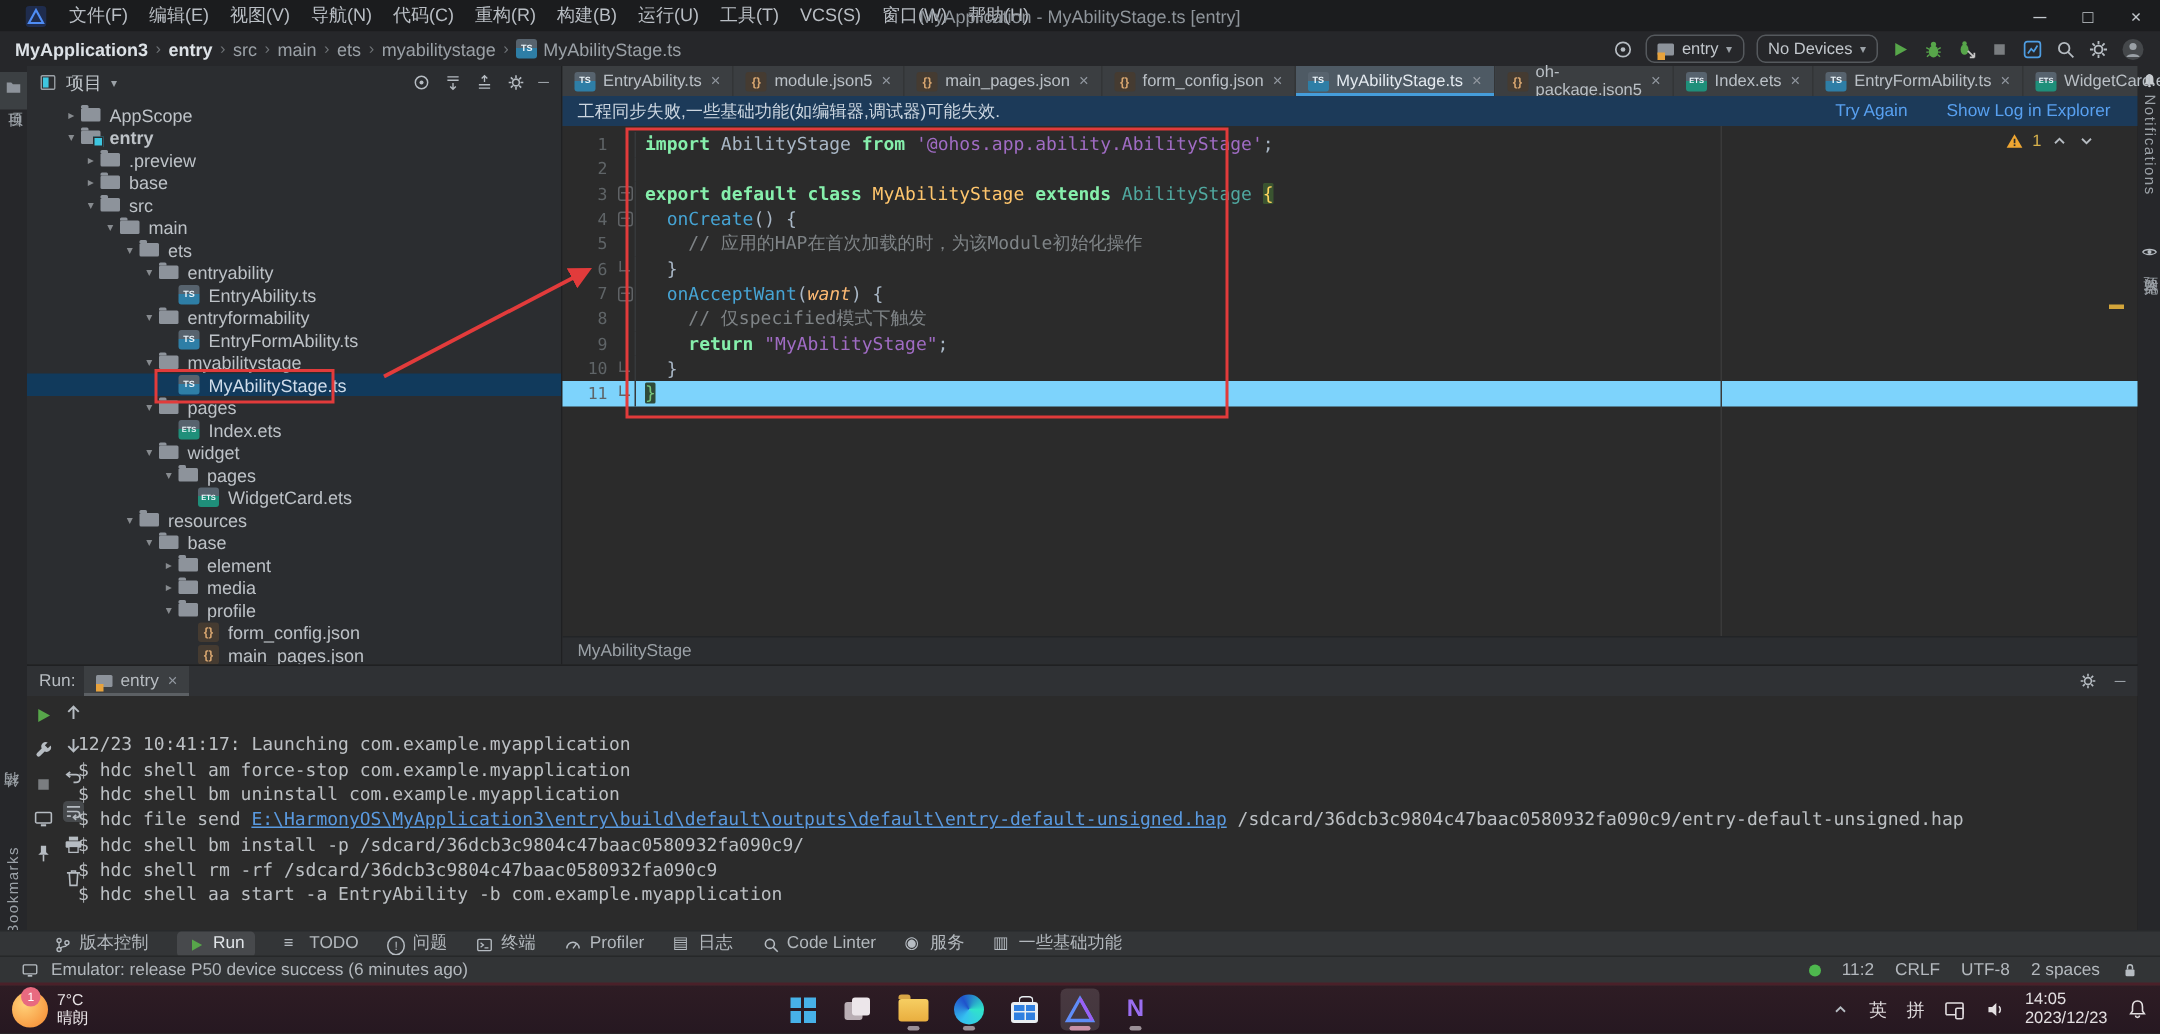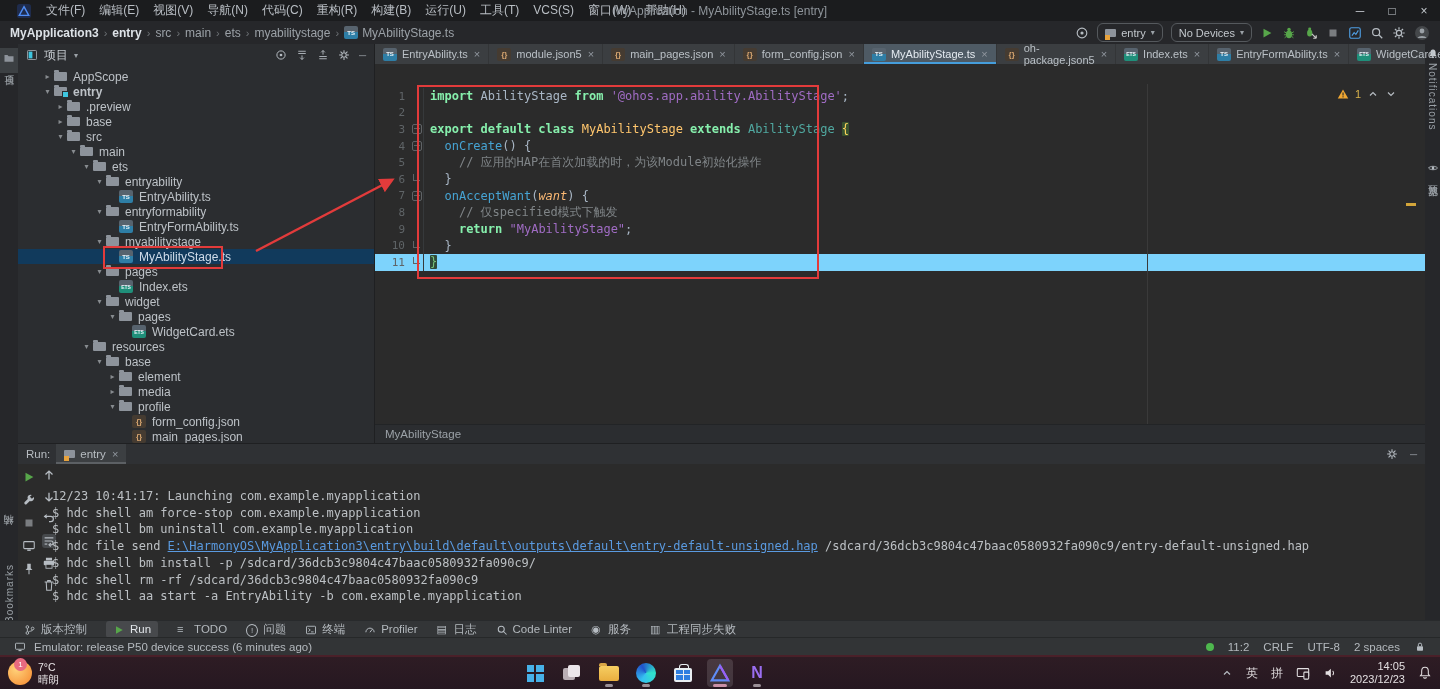--- a/index.html
+++ b/index.html
@@ -103,21 +103,21 @@
   #run-header{height:20px;display:flex;align-items:center;font-size:11.5px;color:#b7bcc1;padding-left:8px;position:relative;background:#2f3134;}
   #run-tab{display:flex;align-items:center;gap:5px;height:20px;padding:0 8px;margin-left:6px;background:#3c3f42;box-shadow:inset 0 -2px 0 #5c6064;}
   #run-header-right{position:absolute;right:8px;display:flex;gap:12px;align-items:center;color:#9ba1a7;}
   #run-toolbar-1{position:absolute;left:4px;top:26px;display:flex;flex-direction:column;gap:9px;align-items:center;}
   #run-toolbar-2{position:absolute;left:24px;top:24px;display:flex;flex-direction:column;gap:8px;align-items:center;}
   .rt-hl{background:#46494c;border-radius:3px;}
   #console{position:absolute;left:34px;top:20px;right:0;bottom:0;font-family:"DejaVu Sans Mono",monospace;font-size:12px;color:#bcc0c4;line-height:16.7px;padding-top:24px;white-space:pre;}
   .lnk{color:#5a9ae0;text-decoration:underline;}
 
   
-  #tw-bar{position:absolute;left:0;top:620px;right:0;height:17px;background:#333537;border-top:1px solid #282a2c;display:flex;align-items:center;padding-left:24px;gap:19px;font-size:11.5px;color:#b3b8bd;}
+  #tw-bar{position:absolute;left:0;top:620px;right:0;height:17px;background:#333537;border-top:1px solid #282a2c;display:flex;align-items:center;padding-left:36px;gap:19px;font-size:11.5px;color:#b3b8bd;}
   .tw-item{display:flex;align-items:center;gap:5px;line-height:17px;}
   .tw-item.active{background:#47494c;border-radius:3px;padding:0 7px;color:#e0e4e8;}
   .prob-ic{width:11px;height:11px;border-radius:50%;border:1px solid #b6bcc2;font-size:8px;display:flex;align-items:center;justify-content:center;color:#b6bcc2;}
 
   
   #status-bar{position:absolute;left:0;top:637px;right:0;height:18px;background:#323436;border-top:1px solid #262829;display:flex;align-items:center;font-size:11.5px;color:#b3b8bd;padding:0 14px;gap:8px;}
   #status-right{margin-left:auto;display:flex;align-items:center;gap:14px;}
   .green-dot{width:8px;height:8px;border-radius:50%;background:#4eb84e;}
 
   
@@ -141,21 +141,21 @@
   .tv::before{content:'';position:absolute;left:0;top:3px;width:12px;height:12px;background:#b9aeb4;border-radius:2px;}
   .tv::after{content:'';position:absolute;left:5px;top:0;width:12px;height:12px;background:#ece6ea;border-radius:2px;}
   .folder-tb{position:relative;width:20px;height:15px;background:linear-gradient(180deg,#f6ce62,#e9ae3f);border-radius:2px;}
   .folder-tb::before{content:'';position:absolute;top:-3px;left:0;width:8px;height:3px;background:#d9a646;border-radius:2px 2px 0 0;}
   .edge-tb{width:20px;height:20px;border-radius:50%;background:conic-gradient(from 210deg,#35c1f1,#2052cb,#30e3ca,#35c1f1);}
   .store-tb{position:relative;width:18px;height:14px;background:#e9eef2;border-radius:2px;margin-top:3px;display:grid;grid-template-columns:1fr 1fr;grid-template-rows:1fr 1fr;gap:1px;padding:2px;box-sizing:border-box;}
   .store-tb::before{content:'';position:absolute;left:5px;top:-4px;width:8px;height:4px;border:1.5px solid #e9eef2;border-bottom:none;border-radius:3px 3px 0 0;}
   .store-tb span{background:#2f7fe0;}
   .purple-n{font:900 16px "Liberation Sans",sans-serif;color:#9a6ef0;}
   #tb-tray{position:absolute;right:8px;display:flex;align-items:center;gap:13px;height:34px;color:#dcd8da;font-size:12px;}
-  #tb-clock{text-align:right;font-size:11px;line-height:13px;color:#e3dfe1;}
+  #tb-clock{font-size:11px;line-height:13px;color:#e3dfe1;}
   .bell-wrap{position:relative;}
 
   
   .red-box{position:absolute;border:2px solid #e23b3b;z-index:55;pointer-events:none;}
   #annot-arrow{position:absolute;left:0;top:0;width:1440px;height:689px;pointer-events:none;z-index:60;}
 </style>
 </head>
 <body>
 
 <div id="app">
@@ -529,20 +529,27 @@
             <span>EntryFormAbility.ts</span>
             <span class="tab-close">×</span>
           </div>
           <div class="tab">
             <span class="fi fi-ets">ETS</span>
             <span>WidgetCard.ets</span>
           </div>
         </div>
 
     </div>
+    <div id="banner">
+      <span>工程同步失败,一些基础功能(如编辑器,调试器)可能失效.</span>
+      <span id="banner-links">
+        <span class="blink">Try Again</span>
+        <span class="blink">Show Log in Explorer</span>
+      </span>
+    </div>
     <div id="code-area">
       <div id="code">
           <div class="cl">
             <span class="ln">1</span>
             <span class="foldc"></span>
             <span class="code-text"><span class="tk-kw">import </span><span class="tk-pl">AbilityStage</span><span class="tk-kw"> from </span><span class="tk-str">'@ohos.app.ability.AbilityStage'</span><span class="tk-pl">;</span></span>
           </div>
           <div class="cl">
             <span class="ln">2</span>
             <span class="foldc"></span>
@@ -791,21 +798,21 @@
       <div class="tw-item">
         <span class="ic12">
           <span class="txt-ic">◉</span>
         </span>
         <span>服务</span>
       </div>
       <div class="tw-item">
         <span class="ic12">
           <span class="txt-ic">▥</span>
         </span>
-        <span>工程同步失败</span>
+        <span>一些基础功能</span>
       </div>
     </div>
 
   <div id="status-bar">
     <span class="ic12">
         <svg viewBox="0 0 16 16">
           <rect x="2" y="3" width="12" height="8" rx="1" stroke="#b6bcc2" fill="none" stroke-width="1.2"></rect>
           <rect x="6" y="12" width="4" height="1.5" fill="#b6bcc2"></rect>
         </svg>
       </span>

